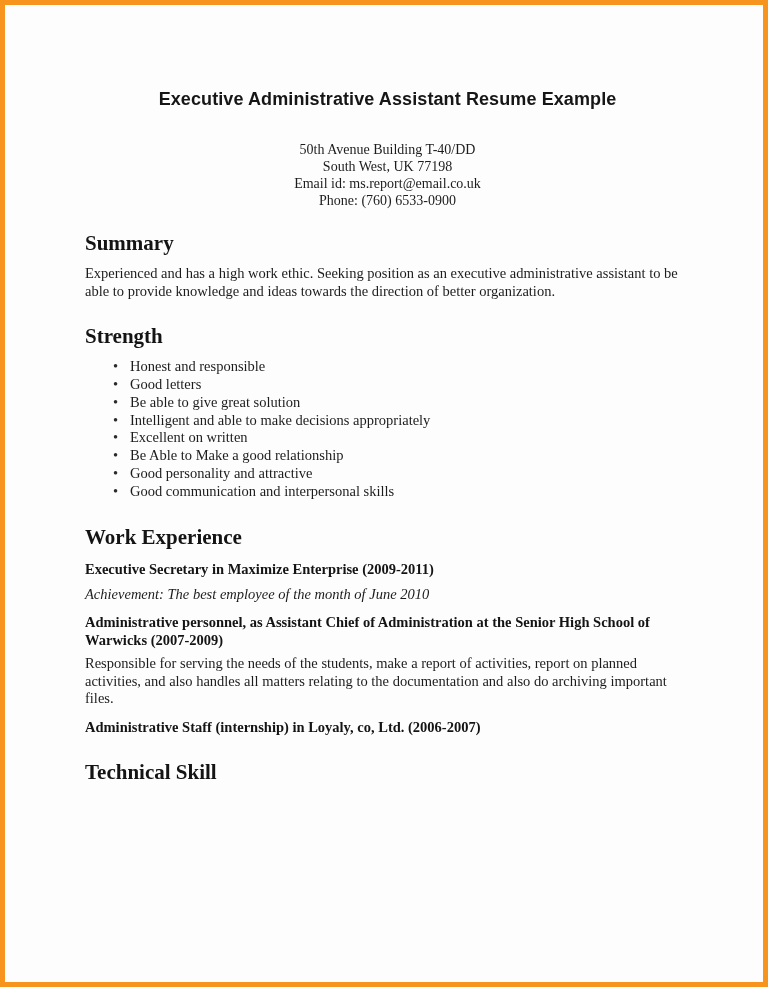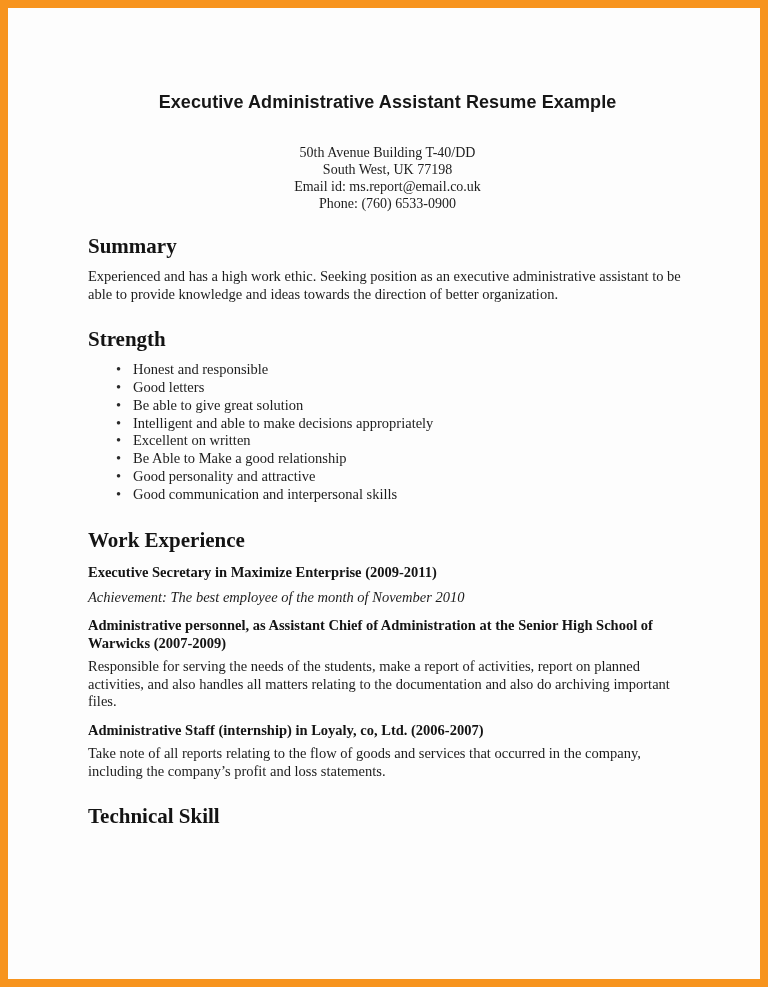--- a/index.html
+++ b/index.html
@@ -4,21 +4,21 @@
 <style>
   html, body { margin: 0; padding: 0; }
   body {
     width: 768px; height: 987px;
     background: #ffffff;
     font-family: "Liberation Serif", serif;
   }
   .page {
     box-sizing: border-box;
     width: 768px; height: 987px;
-    border: 8px solid #b91c1c;
+    border: 5px solid #b91c1c;
     background: #FDFDFD;
     padding: 84px 73px 0 80px;
     color: #1c1c1c;
     overflow: hidden;
   }
   .title {
     font-family: "Liberation Sans", sans-serif;
     font-size: 18px;
     font-weight: bold;
     color: #161616;
@@ -104,31 +104,30 @@
       <li>Good personality and attractive</li>
       <li>Good communication and interpersonal skills</li>
     </ul>
   </section>
 
   <section class="sec">
     <h2>Work Experience</h2>
 
     <div class="job">
       <h3>Executive Secretary in Maximize Enterprise (2009-2011)</h3>
-      <p class="achievement">Achievement: The best employee of the month of November 2010</p>
+      <p class="achievement">Achievement: The best employee of the month of June 2010</p>
     </div>
 
     <div class="job">
       <h3>Administrative personnel, as Assistant Chief of Administration at the Senior High School of Warwicks (2007-2009)</h3>
       <p class="body-text">Responsible for serving the needs of the students, make a report of activities, report on planned activities, and also handles all matters relating to the documentation and also do archiving important files.</p>
     </div>
 
     <div class="job">
       <h3>Administrative Staff (internship) in Loyaly, co, Ltd. (2006-2007)</h3>
-      <p class="body-text">Take note of all reports relating to the flow of goods and services that occurred in the company, including the company’s profit and loss statements.</p>
     </div>
   </section>
 
   <section class="sec">
     <h2>Technical Skill</h2>
   </section>
 
 </div>
 
 </body></html>

